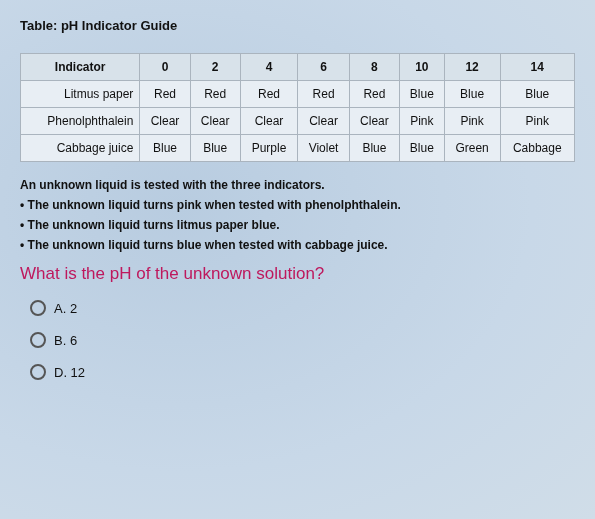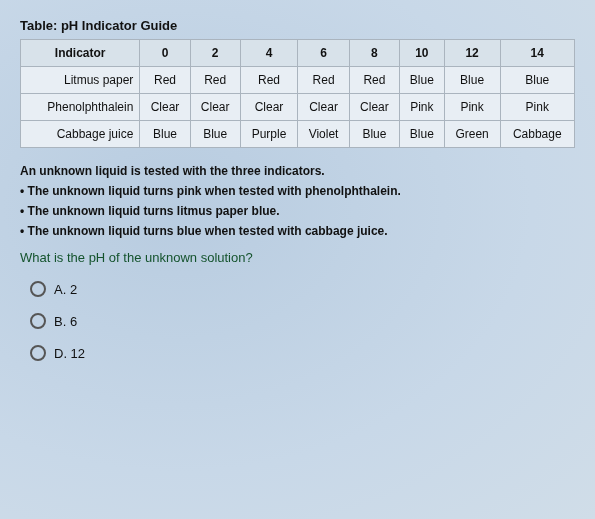--- a/index.html
+++ b/index.html
@@ -11,21 +11,21 @@
       background-image: radial-gradient(ellipse at 30% 40%, #b8cce0 0%, #c8d8e8 60%, #d0dde8 100%);
       font-family: Arial, sans-serif;
       font-size: 13px;
       color: #222;
       padding: 18px 20px;
     }
 
     .table-title {
       font-size: 13px;
       font-weight: bold;
-      margin-bottom: 6px;
+      margin-bottom: 20px;
       color: #111;
     }
 
     table {
       border-collapse: collapse;
       width: 100%;
       margin-bottom: 14px;
       background: #e8eef4;
     }
 
@@ -53,24 +53,24 @@
       line-height: 1.5;
       color: #111;
     }
 
     .description p {
       margin-bottom: 2px;
       font-weight: bold;
     }
 
     .question {
-      font-size: 13px;
+      font-size: 17px;
       font-weight: normal;
       margin-bottom: 16px;
-      color: #14532d;
+      color: #be185d;
     }
 
     .options {
       display: flex;
       flex-direction: column;
       gap: 16px;
       padding-left: 10px;
     }
 
     .option {

